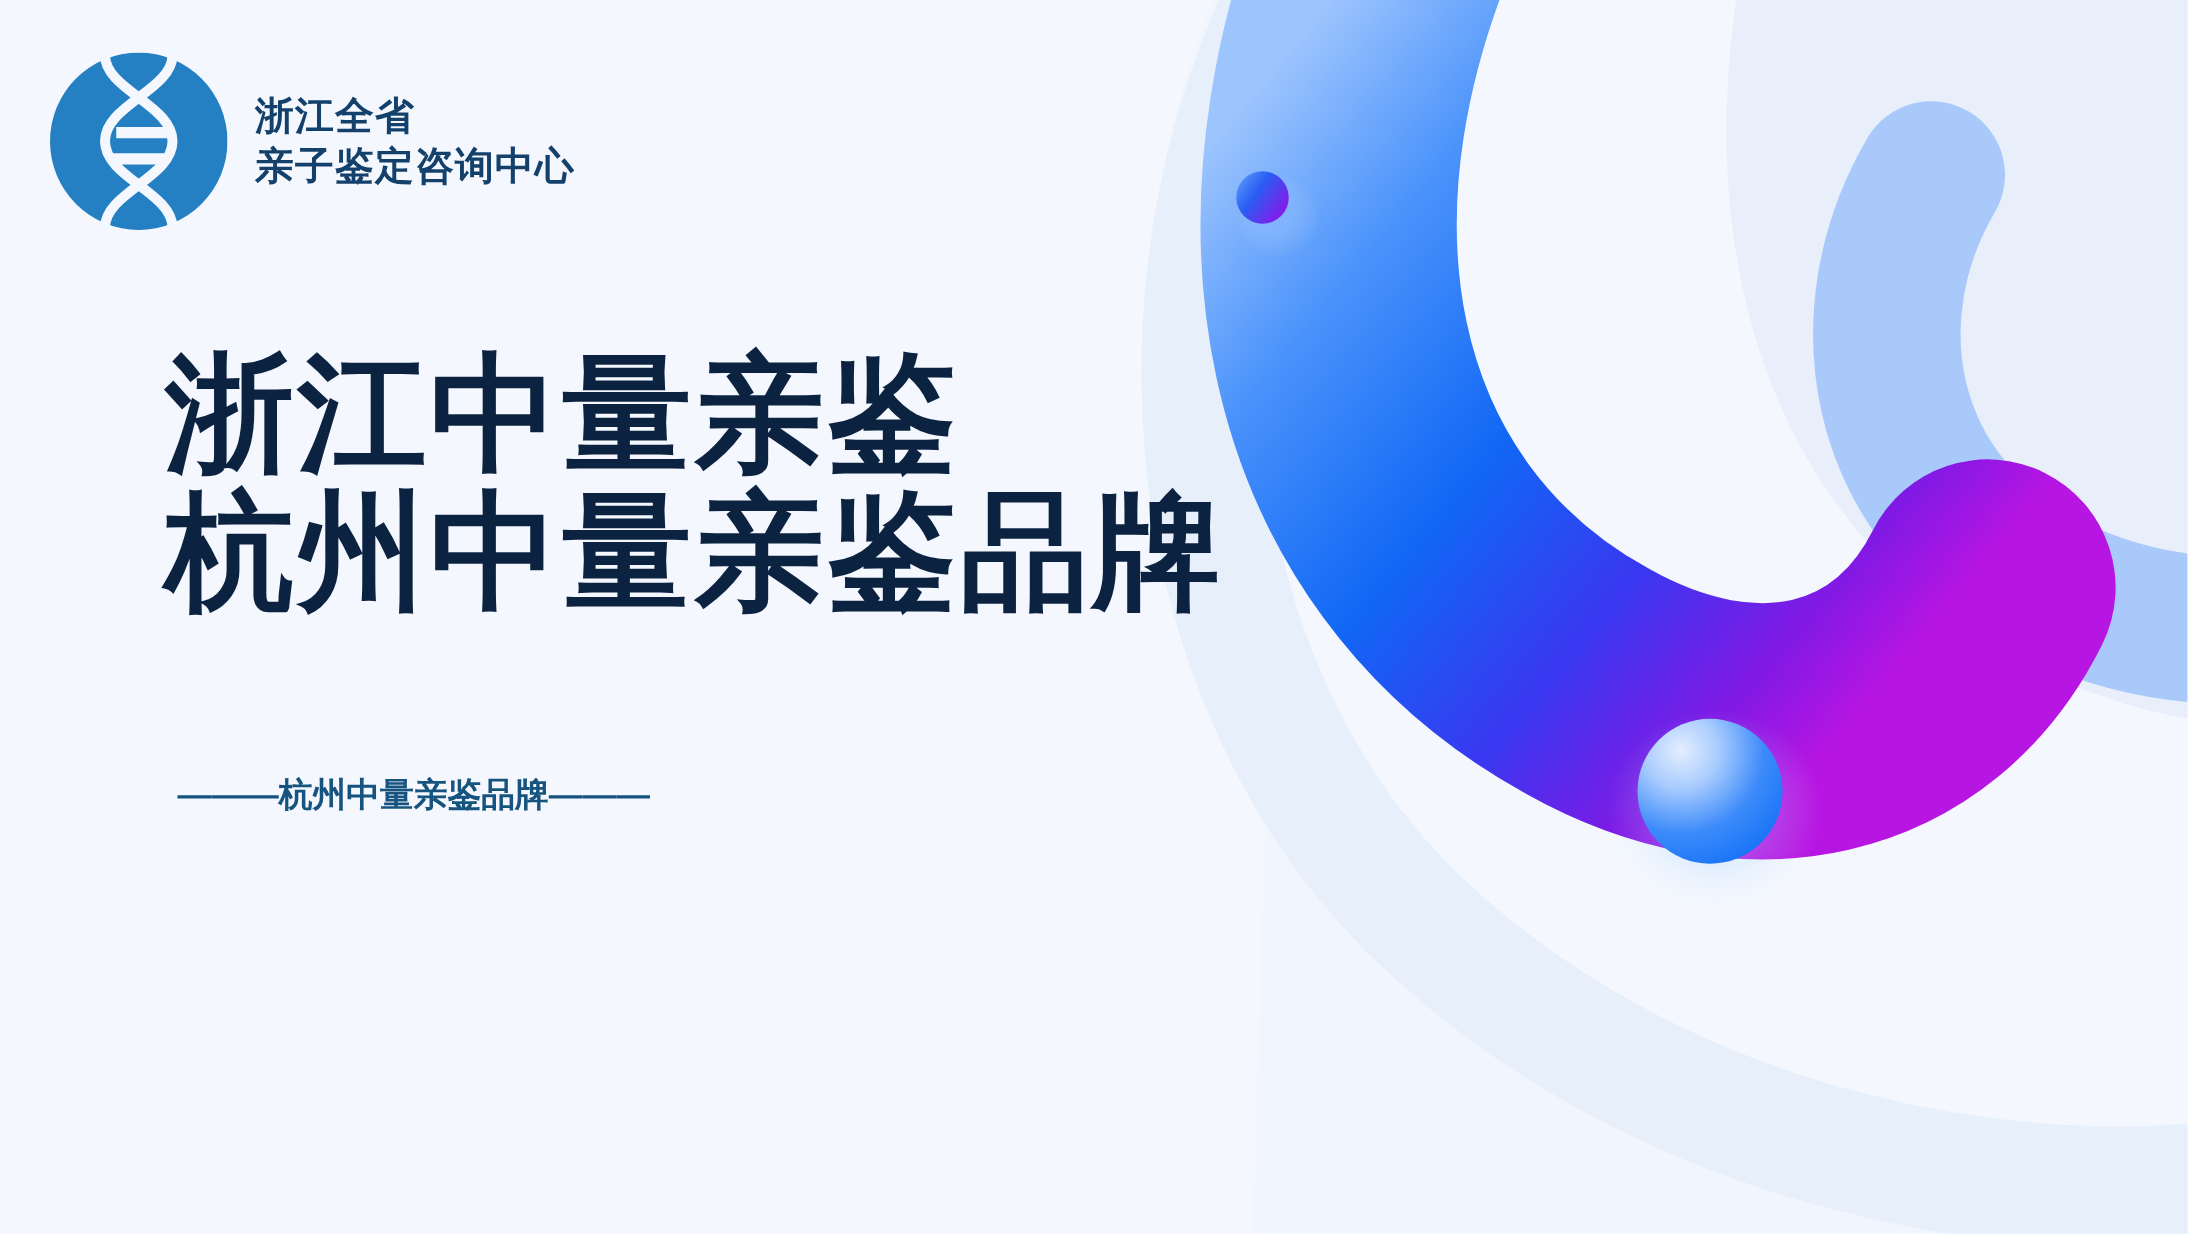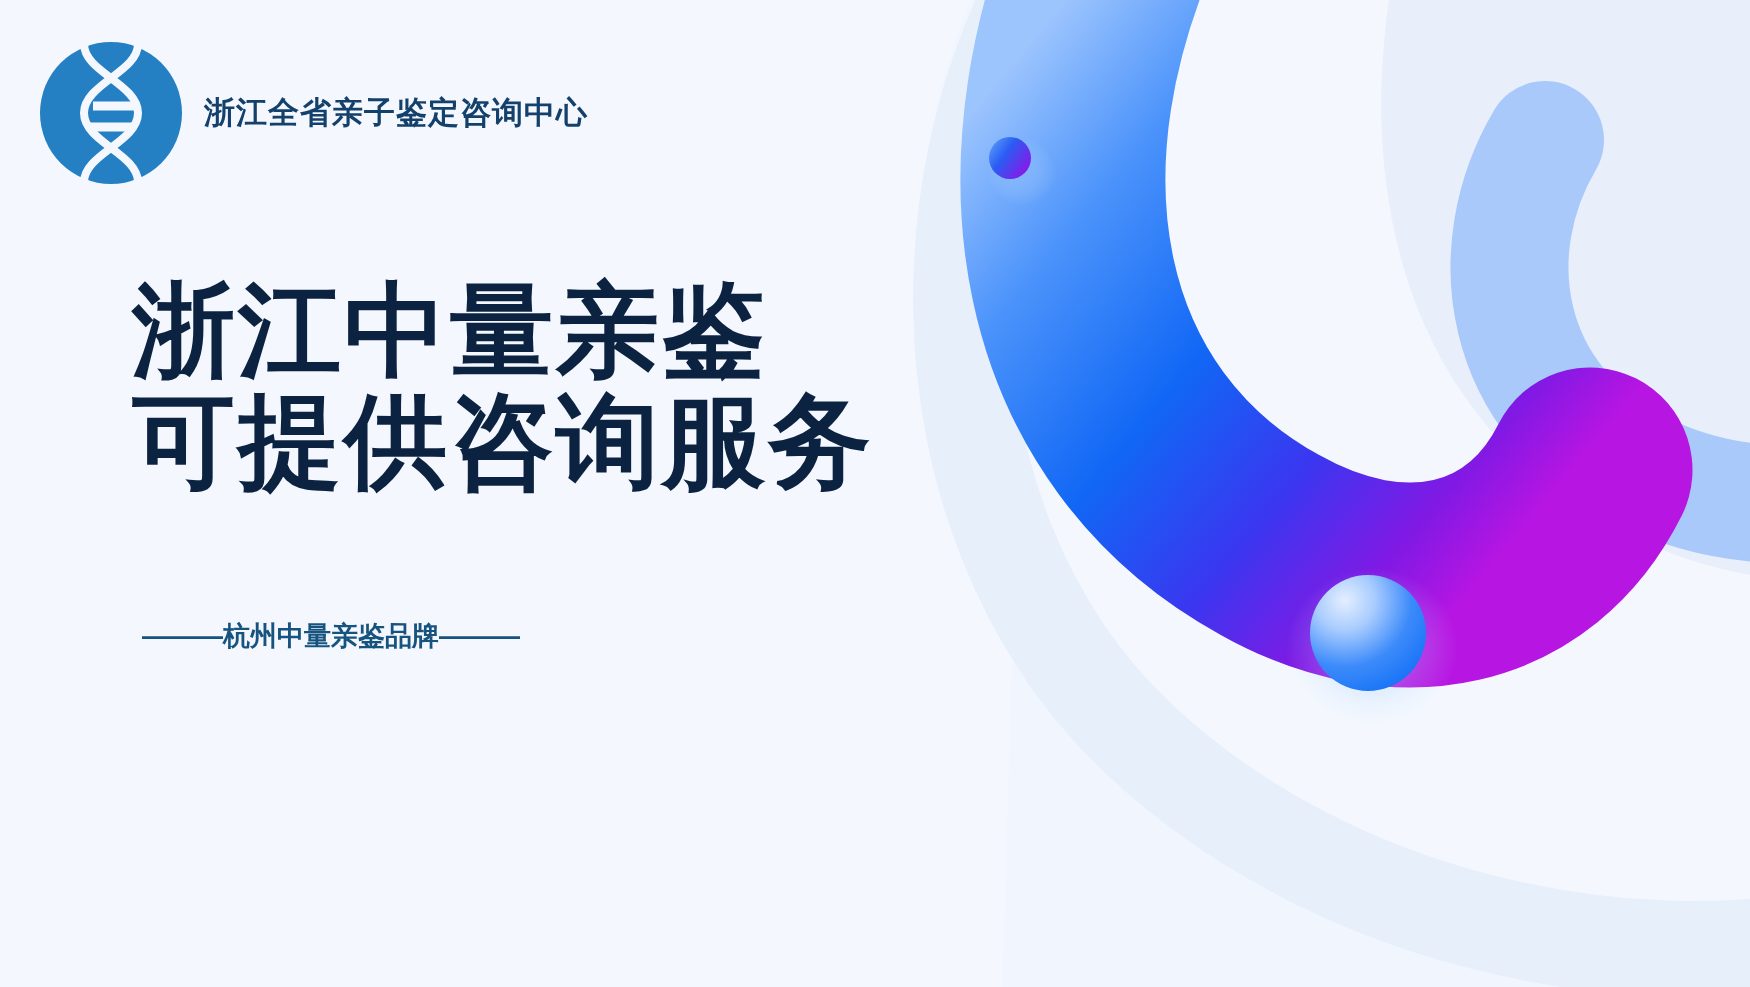--- a/index.html
+++ b/index.html
@@ -34,21 +34,21 @@
     align-items: center;
     gap: 22px;
   }
   .logo-mark {
     width: 142px;
     height: 142px;
     flex: 0 0 142px;
   }
   .logo-text {
     display: flex;
-    flex-direction: row;
+    flex-direction: column;
     justify-content: center;
     line-height: 1.28;
   }
   .logo-text span {
     font-size: 31px;
     font-weight: 700;
     color: #14416c;
     letter-spacing: 1px;
     white-space: nowrap;
   }
@@ -173,18 +173,18 @@
       </g>
     </svg>
     <div class="logo-text">
       <span>浙江全省</span>
       <span>亲子鉴定咨询中心</span>
     </div>
   </div>
 
   <div class="headline">
     <span class="line">浙江中量亲鉴</span>
-    <span class="line">可提供咨询服务</span>
+    <span class="line">杭州中量亲鉴品牌</span>
   </div>
 
   <div class="subtitle">———杭州中量亲鉴品牌———</div>
 
 </div>
 
 </body></html>

